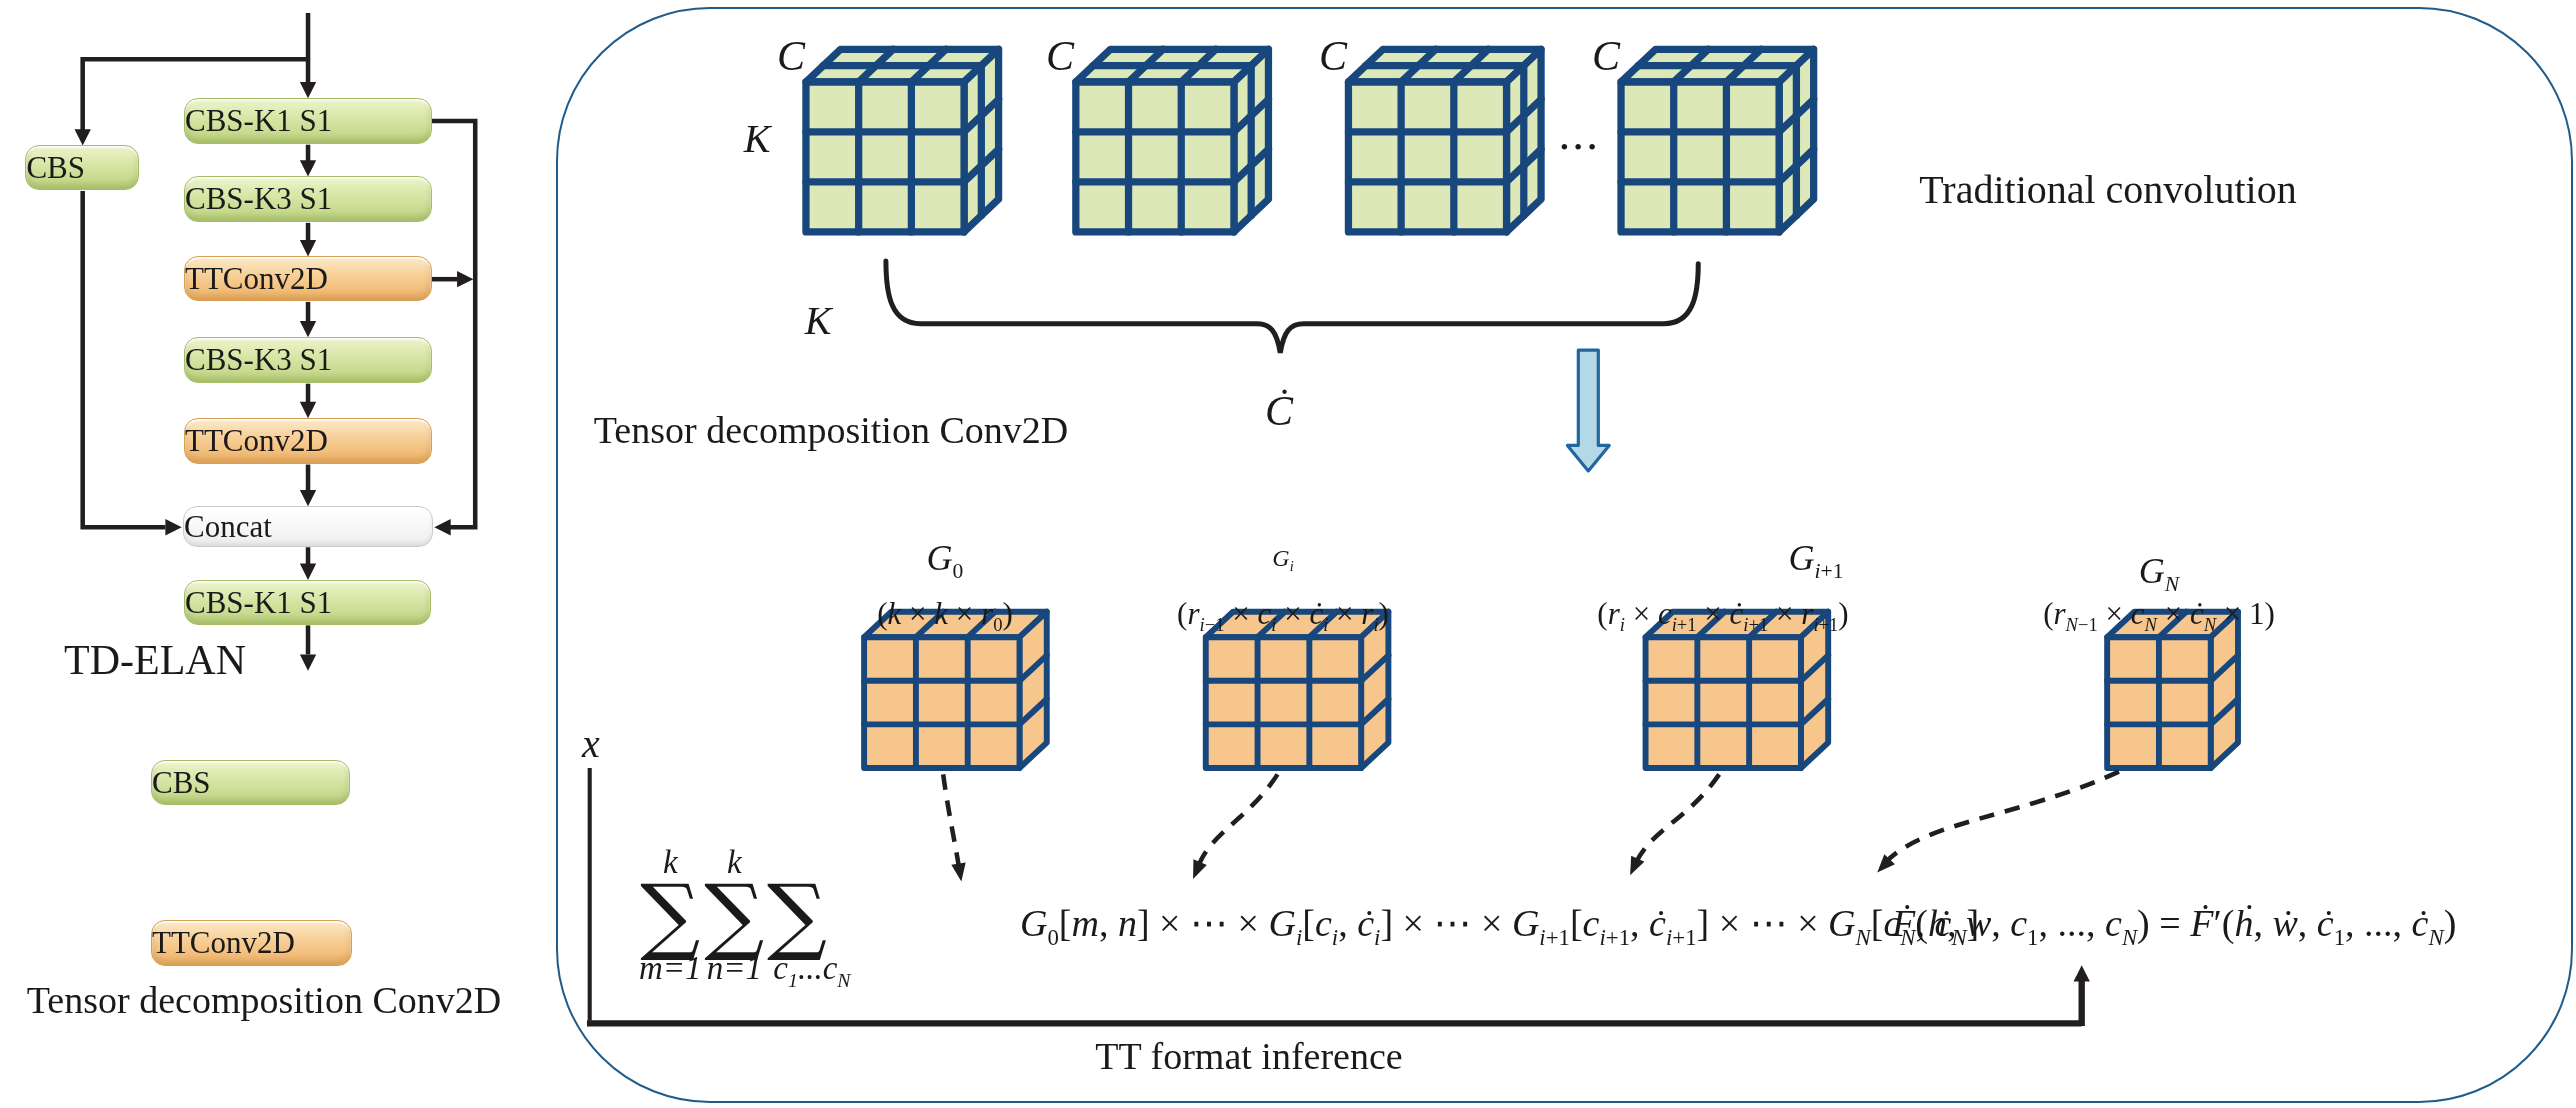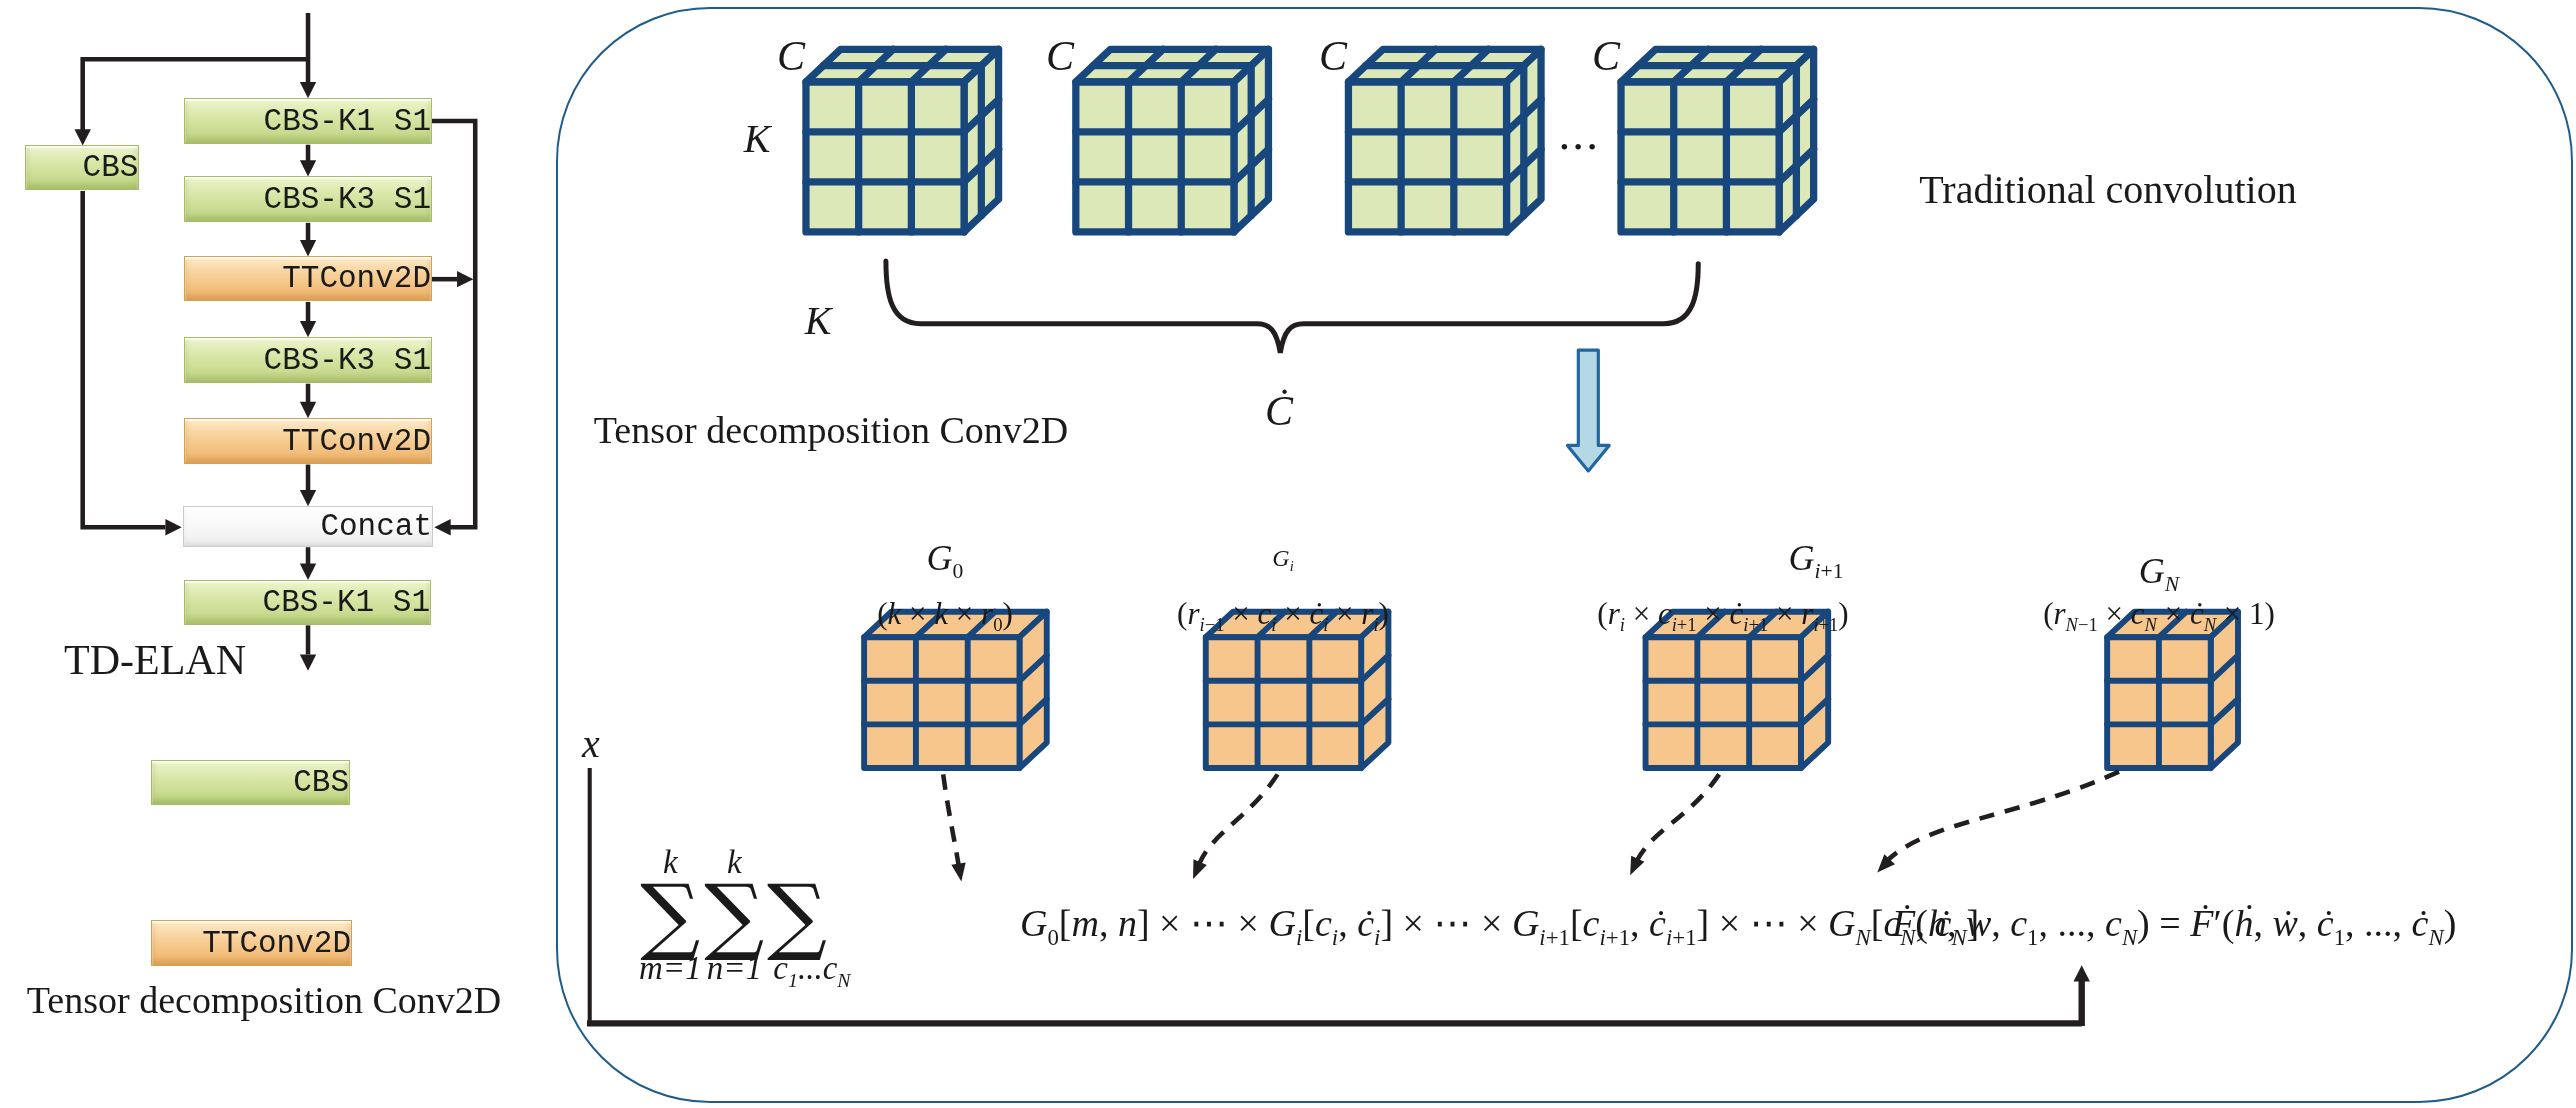--- a/index.html
+++ b/index.html
@@ -11,22 +11,22 @@
   .t { position:absolute; white-space:nowrap; color:#1a1a1a; }
   .center { transform:translate(-50%,-50%); }
   .vcenter { transform:translateY(-50%); }
   .it { font-style:italic; }
   sub { font-size:60%; line-height:0; }
   .panel {
     position:absolute; left:556px; top:7.3px; width:2017px; height:1096px;
     border:2.7px solid #1f5c8b; border-radius:154px; box-sizing:border-box; background:transparent;
   }
   .box {
-    position:absolute; display:flex; align-items:center; justify-content:flex-end;
-    border-radius:0; font-size:31px; box-sizing:border-box;font-family:Liberation Mono, monospace;
+    position:absolute; display:flex; align-items:center; justify-content:flex-start;
+    border-radius:14px; font-size:31px; box-sizing:border-box;
   }
   .box.green {
     background:linear-gradient(180deg,#eef4cd 0%,#d8e6a6 42%,#bdd480 100%);
     border:1.8px solid #a6bd68;
     box-shadow:inset 0 1.8px 1.8px rgba(255,255,255,.95), inset 0 -4.5px 6.4px rgba(120,140,60,.35);
   }
   .box.orange {
     background:linear-gradient(180deg,#fcebc9 0%,#f7cf97 42%,#efb267 100%);
     border:1.8px solid #d3a055;
     box-shadow:inset 0 1.8px 1.8px rgba(255,255,255,.95), inset 0 -4.5px 6.4px rgba(170,115,45,.32);
@@ -281,14 +281,15 @@
         <div class="sumsup"></div>
         <div class="sig">∑</div>
         <div class="sumsub" style="width: 0px;">
           <span style="white-space: nowrap; margin-left: -23.6px;"><i>c</i><sub>1</sub>...<i>c</i><sub><i>N</i></sub></span>
         </div>
       </div>
     </div>
   <div class="t vcenter mrow" style="left:1020px;top:923px;"><i>G</i><sub>0</sub>[<i>m</i>, <i>n</i>] × ⋯ × <i>G</i><sub><i>i</i></sub>[<i>c</i><sub><i>i</i></sub>, <i>ċ</i><sub><i>i</i></sub>] × ⋯ × <i>G</i><sub><i>i</i>+1</sub>[<i>c</i><sub><i>i</i>+1</sub>, <i>ċ</i><sub><i>i</i>+1</sub>] × ⋯ × <i>G</i><sub><i>N</i></sub>[<i>c</i><sub><i>N</i></sub>, <i>ċ</i><sub><i>N</i></sub>]</div>
   <div class="t vcenter mrow" style="left:1892px;top:923px;"><i>Ḟ</i>(<i>h</i>, <i>w</i>, <i>c</i><sub>1</sub>, ..., <i>c</i><sub><i>N</i></sub>) = <i>Ḟ</i>′(<i>ḣ</i>, <i>ẇ</i>, <i>ċ</i><sub>1</sub>, ..., <i>ċ</i><sub><i>N</i></sub>)</div>
 
+  <div class="t center" style="left:1249px;top:1056px;font-size:38px;">TT format inference</div>
 </div>
 
 
 </body></html>

